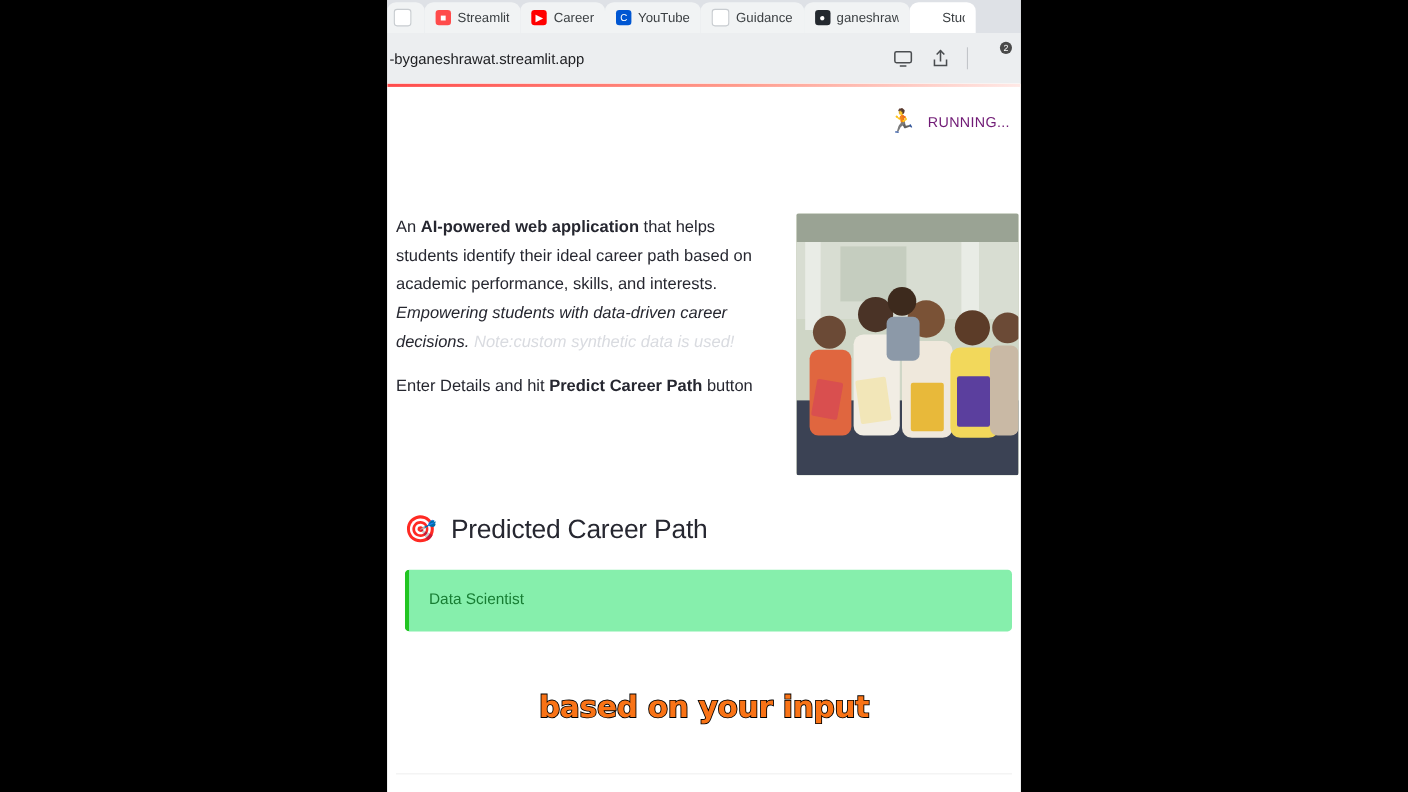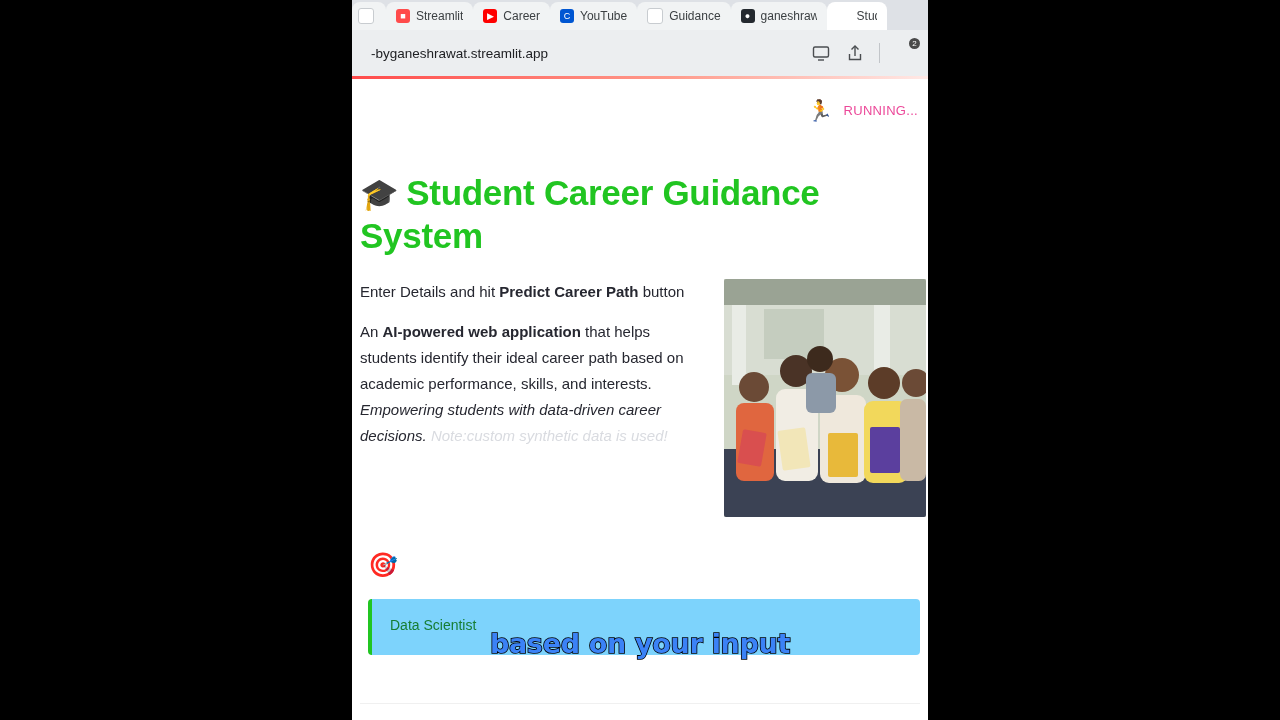--- a/index.html
+++ b/index.html
@@ -92,21 +92,21 @@
     display: flex;
     align-items: center;
     justify-content: space-between;
     box-sizing: border-box;
     padding: 0 12px 0 0;
   }
   .url {
     font-size: 13.5px;
     color: #202124;
     white-space: nowrap;
-    padding-left: 19px;
+    padding-left: 2px;
     overflow: hidden;
   }
   .addr-icons {
     display: flex;
     align-items: center;
     gap: 14px;
   }
   .addr-icons .ic {
     width: 20px; height: 20px;
     display: inline-flex;
@@ -168,21 +168,21 @@
     gap: 10px;
   }
   .runner-icon {
     font-size: 21px;
     color: #808495;
     line-height: 1;
   }
   .status-text {
     font-size: 13px;
     letter-spacing: 0.3px;
-    color: #ec4899;
+    color: #701a75;
   }
 
   .content {
     position: absolute;
     left: 8px;
     top: 96px;
     width: 568px;
   }
   h1.title {
     margin: 0;
@@ -240,21 +240,21 @@
   }
   .section-head h2 {
     margin: 0;
     font-size: 24px;
     font-weight: normal;
     color: #262730;
     letter-spacing: -0.2px;
   }
   .result-box {
     margin: 22px 8px 0 8px;
-    background: #7dd3fc;
+    background: #86efac;
     border-left: 4px solid #21c521;
     border-radius: 4px;
     padding: 18px 18px;
     font-size: 14px;
     color: #177d33;
     height: 56px;
     box-sizing: border-box;
   }
   .bottom-strip {
     position: absolute;
@@ -268,21 +268,21 @@
   
   .caption {
     position: absolute;
     left: 0;
     top: 628px;
     width: 1280px;
     text-align: center;
     font-family: "DejaVu Sans", sans-serif;
     font-size: 27px;
     font-weight: bold;
-    color: #3b82f6;
+    color: #f97316;
     letter-spacing: -0.3px;
     -webkit-text-stroke: 1.6px #000;
     paint-order: stroke fill;
     pointer-events: none;
   }
 </style>
 </head>
 <body>
 
 <div class="stage">
@@ -346,33 +346,30 @@
 
     <div class="page">
       <div class="loadbar"></div>
 
       <div class="status-row">
         <span class="runner-icon">🏃</span>
         <span class="status-text">RUNNING...</span>
       </div>
 
       <div class="content">
-        <h1 class="title">
-          <span class="cap">🎓</span><span>Student Career Guidance System</span>
-        </h1>
 
         <div class="two-col">
           <div class="left-col">
-            <p>
-              <span>Enter Details and hit </span><b>Predict Career Path</b><span> button</span>
-            </p>
             <p>
               <span>An </span><b>AI-powered web application</b><span> that helps students identify their ideal career path based on academic performance, skills, and interests.</span>
               <span class="em">Empowering students with data-driven career decisions.</span>
               <span class="faded">Note:custom synthetic data is used!</span>
+            </p>
+            <p>
+              <span>Enter Details and hit </span><b>Predict Career Path</b><span> button</span>
             </p>
           </div>
 
           <div class="photo">
             <svg width="202" height="238" viewBox="0 0 202 238">
               <rect x="0" y="0" width="202" height="238" fill="#cfd6c6"></rect>
               <rect x="0" y="0" width="202" height="96" fill="#d8ddd2"></rect>
               <rect x="0" y="0" width="202" height="26" fill="#9aa394"></rect>
               <rect x="8" y="26" width="14" height="80" fill="#e9ece6"></rect>
               <rect x="150" y="26" width="16" height="78" fill="#e9ece6"></rect>
@@ -397,20 +394,21 @@
                 <rect x="104" y="154" width="30" height="44" rx="2" fill="#e8b93a"></rect>
                 <rect x="146" y="148" width="30" height="46" rx="2" fill="#5b3f9e"></rect>
                 <rect x="16" y="152" width="24" height="34" rx="2" fill="#d94f4f" transform="rotate(10 28 169)"></rect>
               </g>
             </svg>
           </div>
         </div>
 
         <div class="section-head">
           <span class="target">🎯</span>
+          <h2>Predicted Career Path</h2>
         </div>
 
         <div class="result-box">
           <span>Data Scientist</span>
         </div>
       </div>
 
       <div class="bottom-strip"></div>
     </div>
   </div>

